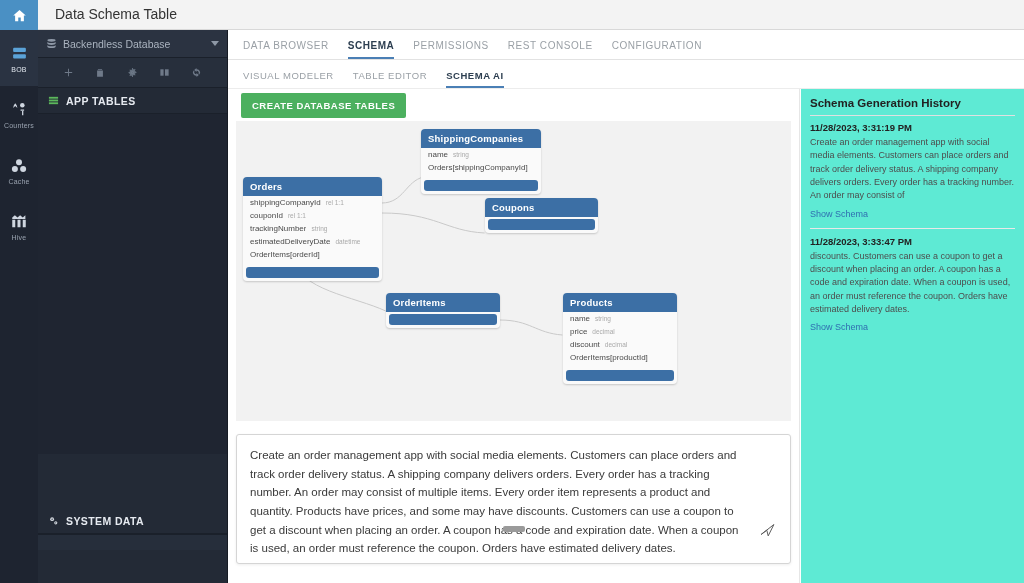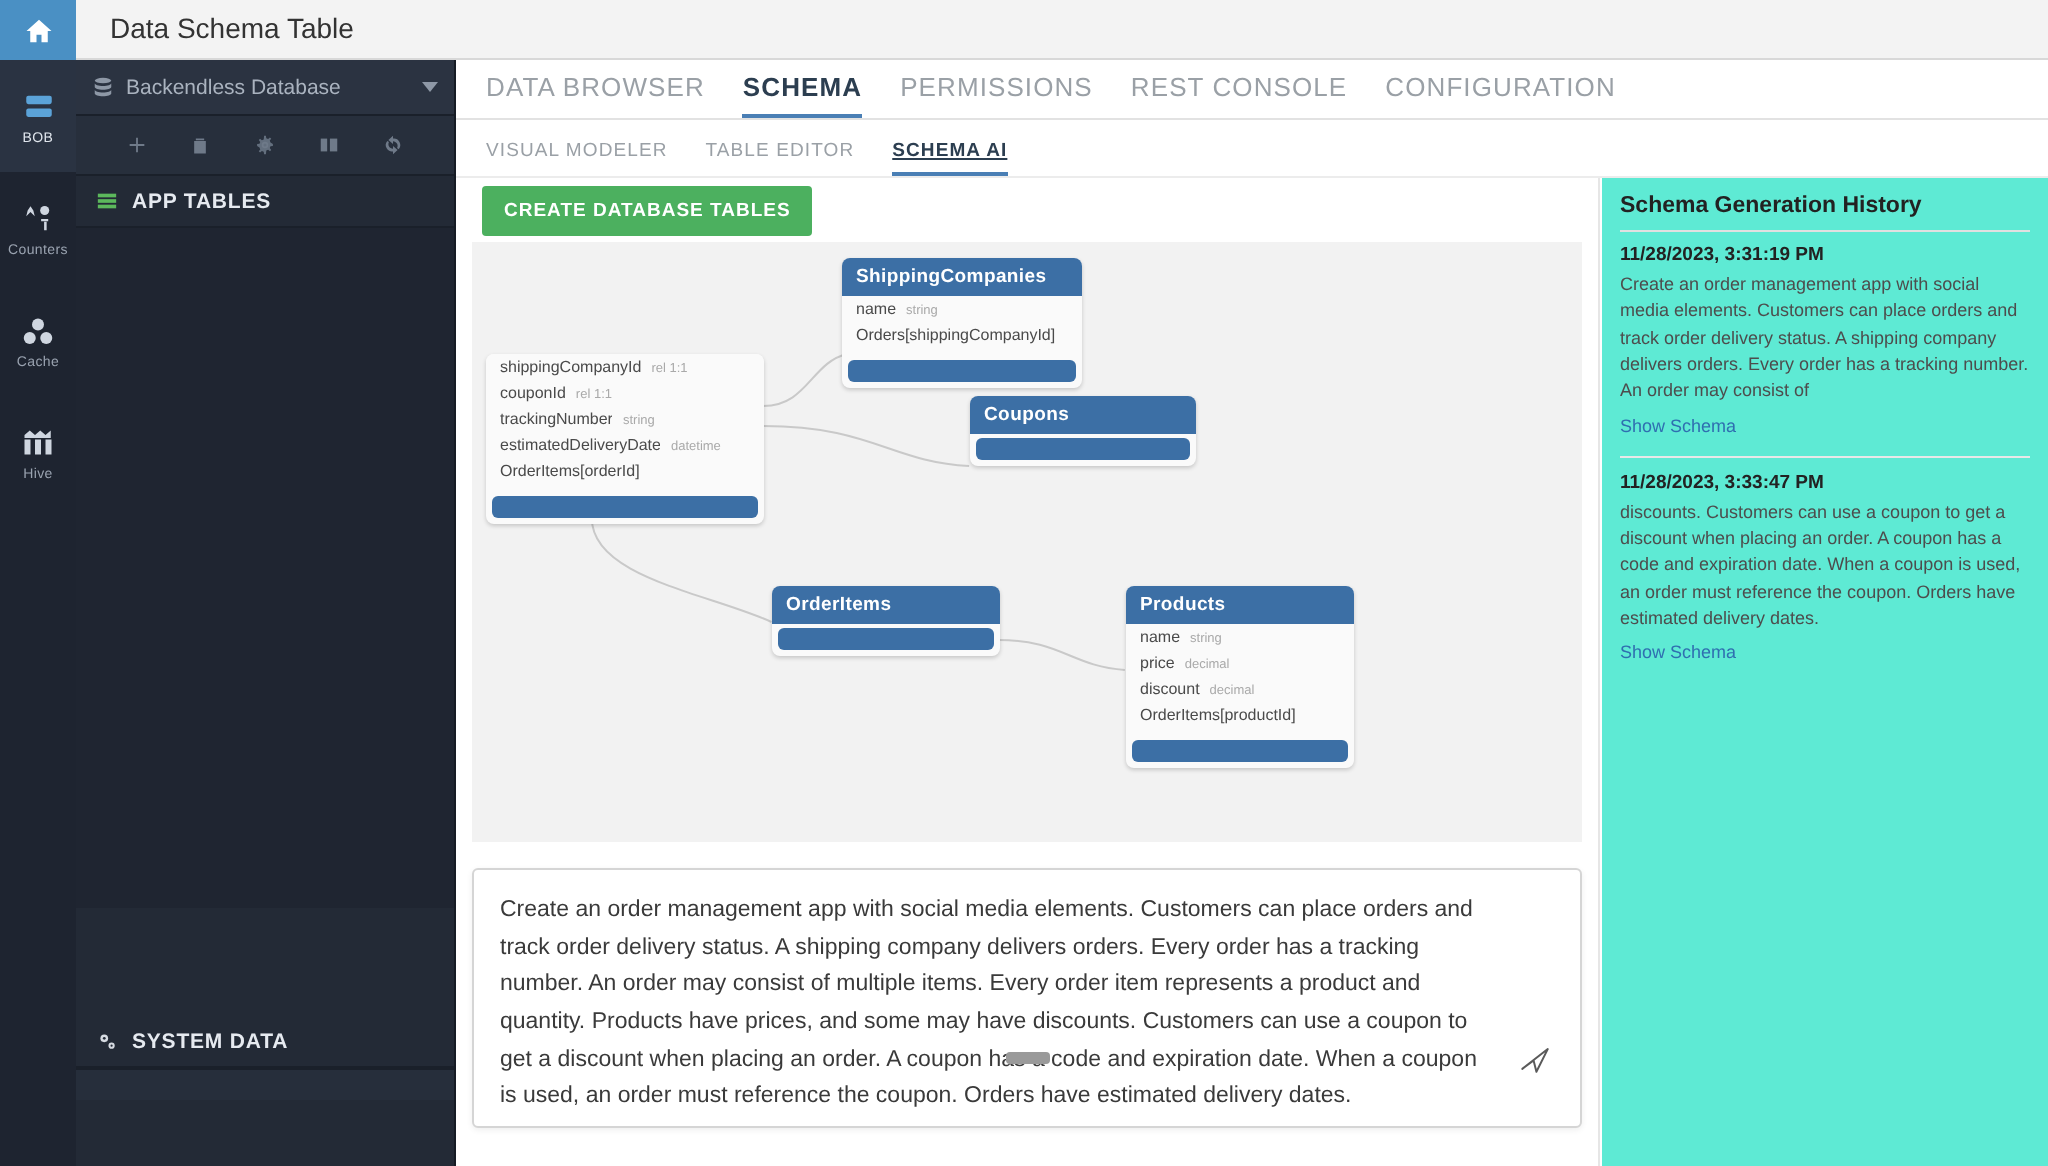--- a/index.html
+++ b/index.html
@@ -89,34 +89,34 @@
   
   .main {
     position: absolute; left: 228px; top: 30px; width: 796px; height: 553px;
     background: #fff;
   }
   .tabs-primary {
     height: 30px; border-bottom: 1px solid #e2e2e2;
     display: flex; align-items: flex-end; padding-left: 15px; gap: 19px;
   }
   .tabs-primary .tab {
-    font-size: 13px; letter-spacing: .55px; color: #9aa0a6;
+    font-size: 10px; letter-spacing: .55px; color: #9aa0a6;
     padding-bottom: 6px; border-bottom: 2px solid transparent; white-space: nowrap;
   }
   .tabs-primary .tab.active { color: #2c3e50; font-weight: bold; border-bottom-color: #4a7fb5; }
 
   .tabs-secondary {
     height: 29px; display: flex; align-items: flex-end; padding-left: 15px; gap: 19px;
     border-bottom: 1px solid #ececec;
   }
   .tabs-secondary .tab2 {
     font-size: 9.5px; letter-spacing: .55px; color: #9aa0a6;
     padding-bottom: 5px; border-bottom: 2px solid transparent; white-space: nowrap;
   }
-  .tabs-secondary .tab2.active { color: #2c3e50; font-weight: bold; border-bottom-color: #4a7fb5; text-decoration: underline; }
+  .tabs-secondary .tab2.active { color: #2c3e50; font-weight: bold; border-bottom-color: #4a7fb5; }
 
   .content-row { position: relative; height: 494px; }
 
   
   .center-col {
     position: absolute; left: 0; top: 0; width: 572px; height: 494px;
     border-right: 1px solid #e6e6e6;
   }
   .create-btn-wrap { height: 32px; display:flex; align-items:center; padding-left: 13px; }
   .create-btn {
@@ -346,20 +346,21 @@
           <svg class="links" viewBox="0 0 556 300" preserveAspectRatio="none">
             <g fill="none" stroke="#c9c9c9" stroke-width="1">
               <path d="M146 82 C168 82 170 60 188 56"></path>
               <path d="M146 92 C200 92 210 110 249 112"></path>
               <path d="M60 138 C60 168 120 176 150 190"></path>
               <path d="M264 199 C295 199 300 212 327 214"></path>
             </g>
           </svg>
           <div id="tables-layer">
               <div class="etable" style="left: 7px; top: 56px; width: 139px;">
+                <div class="et-head" style="background: rgb(60, 111, 165);">Orders</div>
                 <div class="et-rows">
                   <div class="et-row">
                     <span class="fname">shippingCompanyId</span>
                     <span class="ftype">rel 1:1</span>
                   </div>
                   <div class="et-row">
                     <span class="fname">couponId</span>
                     <span class="ftype">rel 1:1</span>
                   </div>
                   <div class="et-row">

